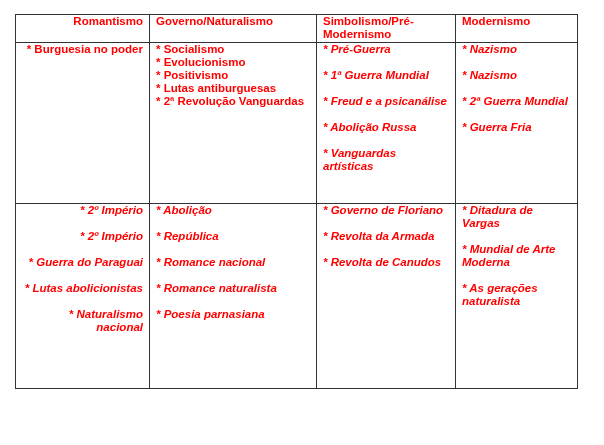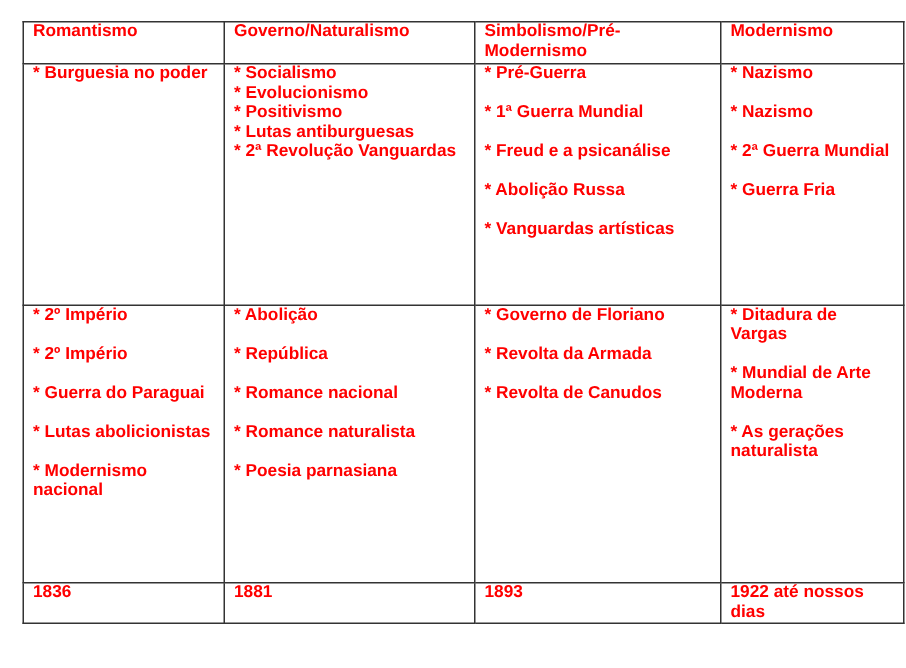--- a/index.html
+++ b/index.html
@@ -10,30 +10,30 @@
     font-family: "Liberation Sans", sans-serif;
     font-weight: bold; font-size: 11.5px; line-height: 13px;
     color: #ff0000;
   }
   .tbl td {
     border: 1.5px solid #333333;
     vertical-align: top;
     padding: 0 6px 0 6px;
     box-sizing: border-box;
   }
-  .c1 { width: 134px; }
+  .c1 { width: 134px; text-align: right; }
   .c2 { width: 167px; }
-  .c3 { width: 164px; }
+  .c3 { width: 139px; }
   .c4 { width: 122px; }
   .r1 td { height: 28px; }
   .r2 td { height: 161px; }
   .r3 td { height: 185px; }
   .r4 td { height: 27px; }
   .item { display: block; }
-  .gap .item { margin-bottom: 13px; }
+  .gap .item { margin-bottom: 13px; font-style: italic; }
   .gap .item:last-child { margin-bottom: 0; }
 </style>
 </head>
 <body>
 
 <table class="tbl">
   <tbody>
       <tr class="r1">
     <td class="c1">Romantismo</td>
     <td class="c2">Governo/Naturalismo</td>
@@ -64,40 +64,34 @@
       <span class="item">* 2ª Guerra Mundial</span>
       <span class="item">* Guerra Fria</span>
     </td>
   </tr>
   <tr class="r3">
     <td class="c1 gap">
       <span class="item">* 2º Império</span>
       <span class="item">* 2º Império</span>
       <span class="item">* Guerra do Paraguai</span>
       <span class="item">* Lutas abolicionistas</span>
-      <span class="item">* Modernismo nacional</span>
+      <span class="item">* Naturalismo nacional</span>
     </td>
     <td class="c2 gap">
       <span class="item">* Abolição</span>
       <span class="item">* República</span>
       <span class="item">* Romance nacional</span>
       <span class="item">* Romance naturalista</span>
       <span class="item">* Poesia parnasiana</span>
     </td>
     <td class="c3 gap">
       <span class="item">* Governo de Floriano</span>
       <span class="item">* Revolta da Armada</span>
       <span class="item">* Revolta de Canudos</span>
     </td>
     <td class="c4 gap">
       <span class="item">* Ditadura de Vargas</span>
       <span class="item">* Mundial de Arte Moderna</span>
       <span class="item">* As gerações naturalista</span>
     </td>
   </tr>
-  <tr class="r4">
-    <td class="c1">1836</td>
-    <td class="c2">1881</td>
-    <td class="c3">1893</td>
-    <td class="c4">1922 até nossos dias</td>
-  </tr>
 </tbody>
   </table>
 
 </body></html>

